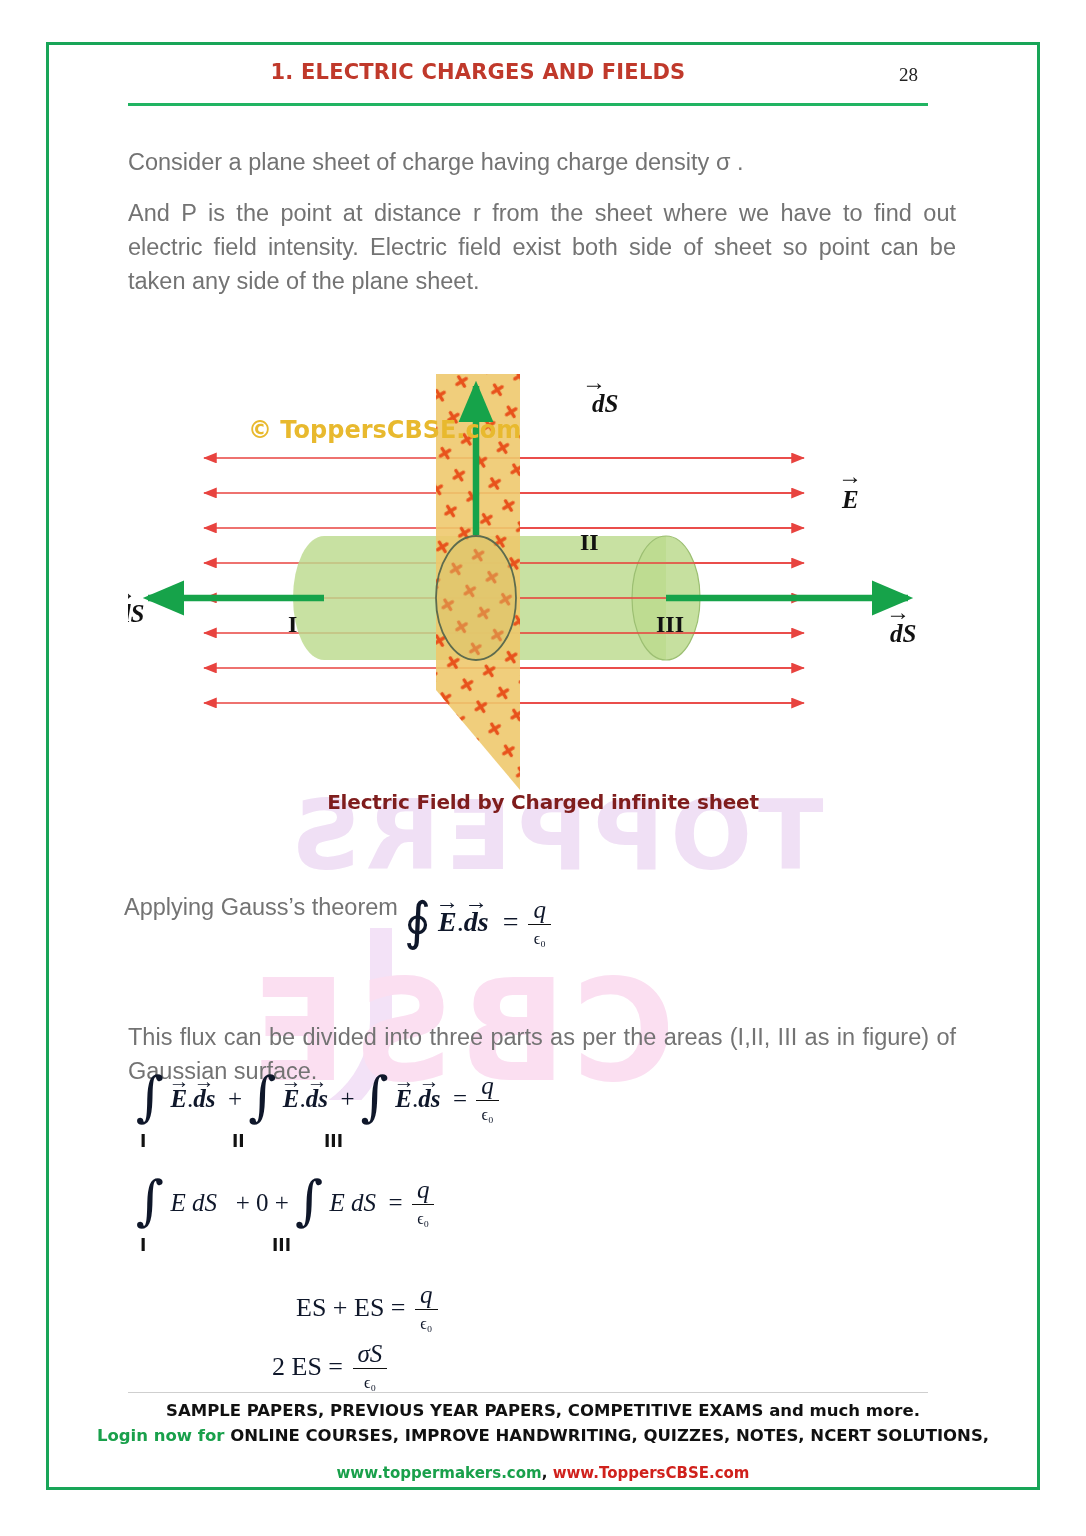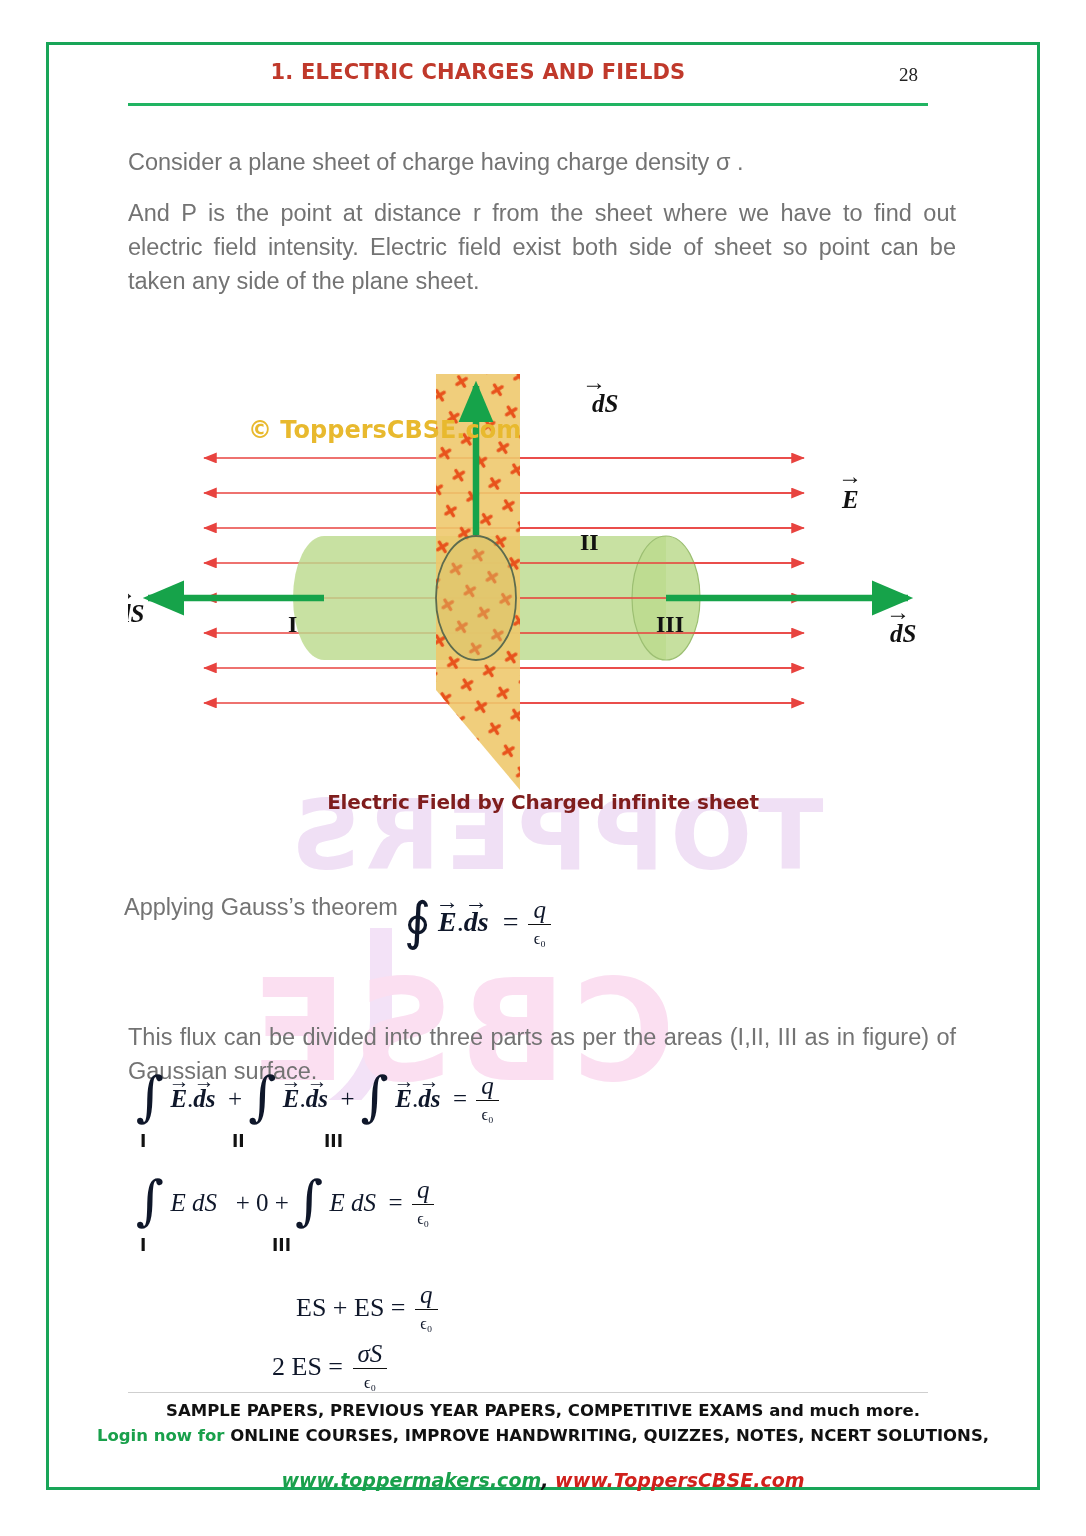--- a/index.html
+++ b/index.html
@@ -257,23 +257,22 @@
     text-align: center;
     font-family: "DejaVu Sans", sans-serif;
     font-weight: bold;
     font-size: 16.5px;
     line-height: 25px;
     color: #111;
   }
   #footer .green { color: #19a04b; }
   #footer .red { color: #d0211c; }
   #footer-line3 {
-    margin-top: 20px;
-    font-size: 19px;
-    font-style: italic;
+    margin-top: 13px;
+    font-size: 15px;
   }
 </style>
 </head>
 <body>
 
 <div id="page-frame"></div>
 
 <div id="watermark">
   <div class="wm-swoosh"></div>
   <div class="wm-line wm-top">TOPPERS</div>

